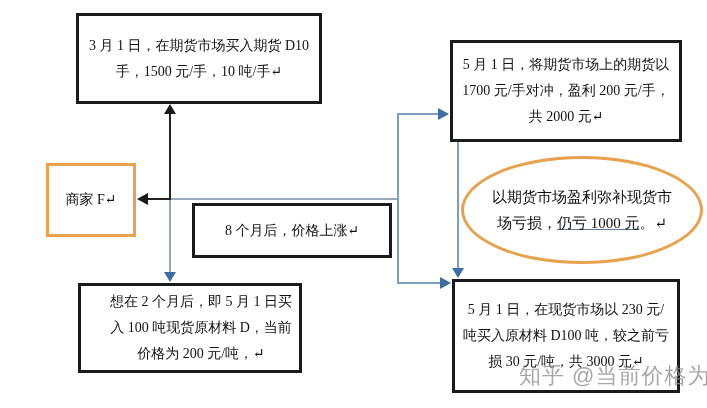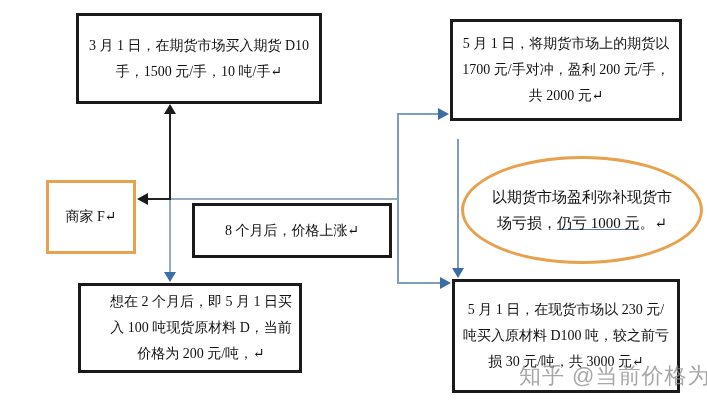--- a/index.html
+++ b/index.html
@@ -5,21 +5,21 @@
   html,body{margin:0;padding:0;background:#fff;}
   #canvas{
     position:relative;width:707px;height:408px;background:#ffffff;overflow:hidden;
     font-family:"Liberation Serif","DejaVu Serif",serif;color:#111;
   }
   .box{
     position:absolute;background:#ffffff;border:3px solid #1a1a1a;box-sizing:border-box;
     display:flex;align-items:center;justify-content:center;text-align:center;
     font-size:14px;line-height:26px;padding:2px 6px;z-index:2;
   }
-  .box.orange{border-color:#E8A14C;margin-top:17px;}
+  .box.orange{border-color:#E8A14C;}
   .ellipse{
     position:absolute;border:3px solid #E8A14C;border-radius:50%;box-sizing:border-box;
     display:flex;align-items:center;justify-content:center;text-align:center;
     font-size:15px;line-height:26px;padding:8px 22px;z-index:2;background:#fff;
   }
   .underl{text-decoration:underline;text-decoration-color:#5a7a9a;}
   .line{position:absolute;z-index:1;}
   .h{height:2px;} .v{width:2px;}
   .black-line{background:#222;}
   .gray-line{background:#96abbf;}
@@ -49,21 +49,21 @@
   </div>
 
   <div class="box" style="left:192px;top:203px;width:200px;height:55px;">
     <div>8 个月后，价格上涨↵</div>
   </div>
 
   <div class="box" style="left:78px;top:283px;width:224px;height:90px;padding-left:28px;">
     <div>想在 2 个月后，即 5 月 1 日买入 100 吨现货原材料 D，当前价格为 200 元/吨，↵</div>
   </div>
 
-  <div class="box" style="left:450px;top:19px;width:232px;height:102px;">
+  <div class="box" style="left:450px;top:40px;width:232px;height:102px;">
     <div>5 月 1 日，将期货市场上的期货以 1700 元/手对冲，盈利 200 元/手，共 2000 元↵</div>
   </div>
 
   <div class="ellipse" style="left:461px;top:156px;width:242px;height:108px;">
     <div><span>以期货市场盈利弥补现货市场亏损，</span><span class="underl">仍亏 1000 元</span><span>。↵</span></div>
   </div>
 
   <div class="box" style="left:452px;top:279px;width:228px;height:114px;">
     <div>5 月 1 日，在现货市场以 230 元/吨买入原材料 D100 吨，较之前亏损 30 元/吨，共 3000 元↵</div>
   </div>

